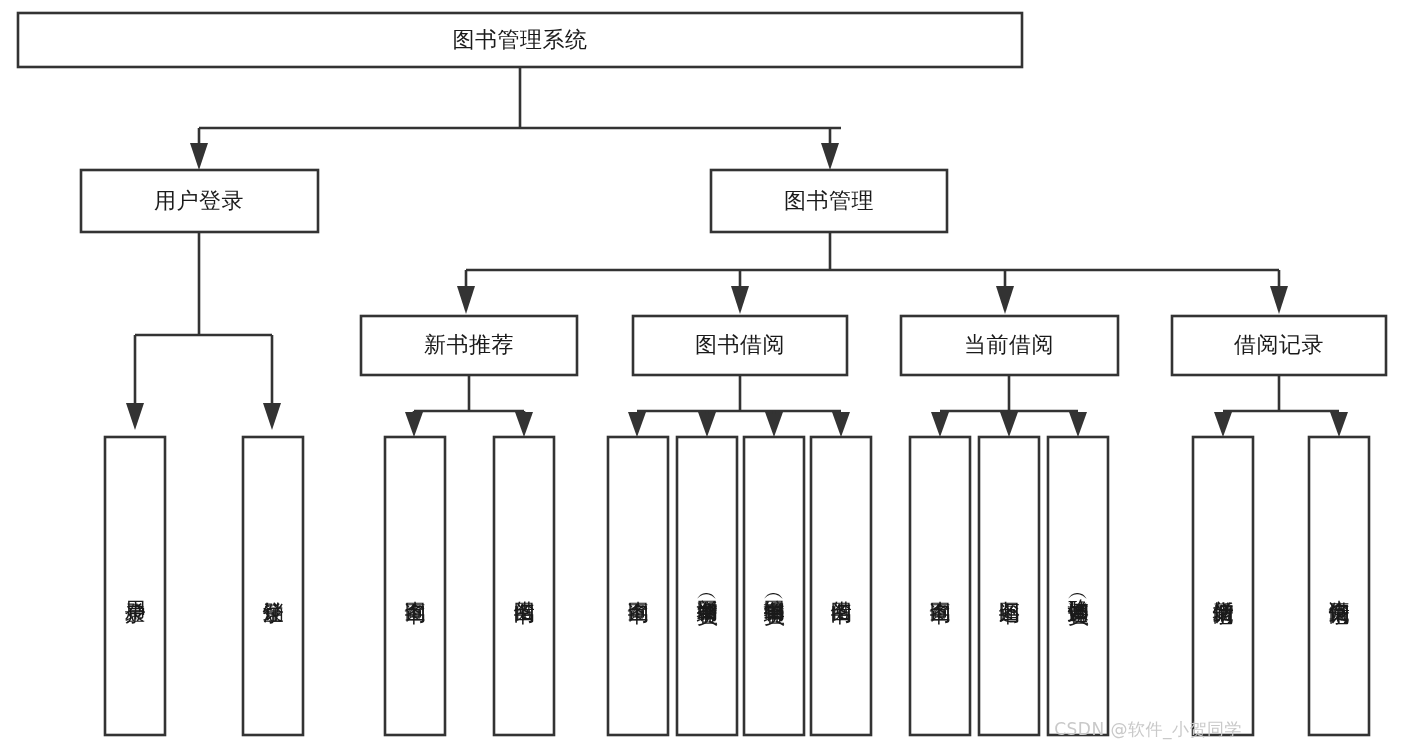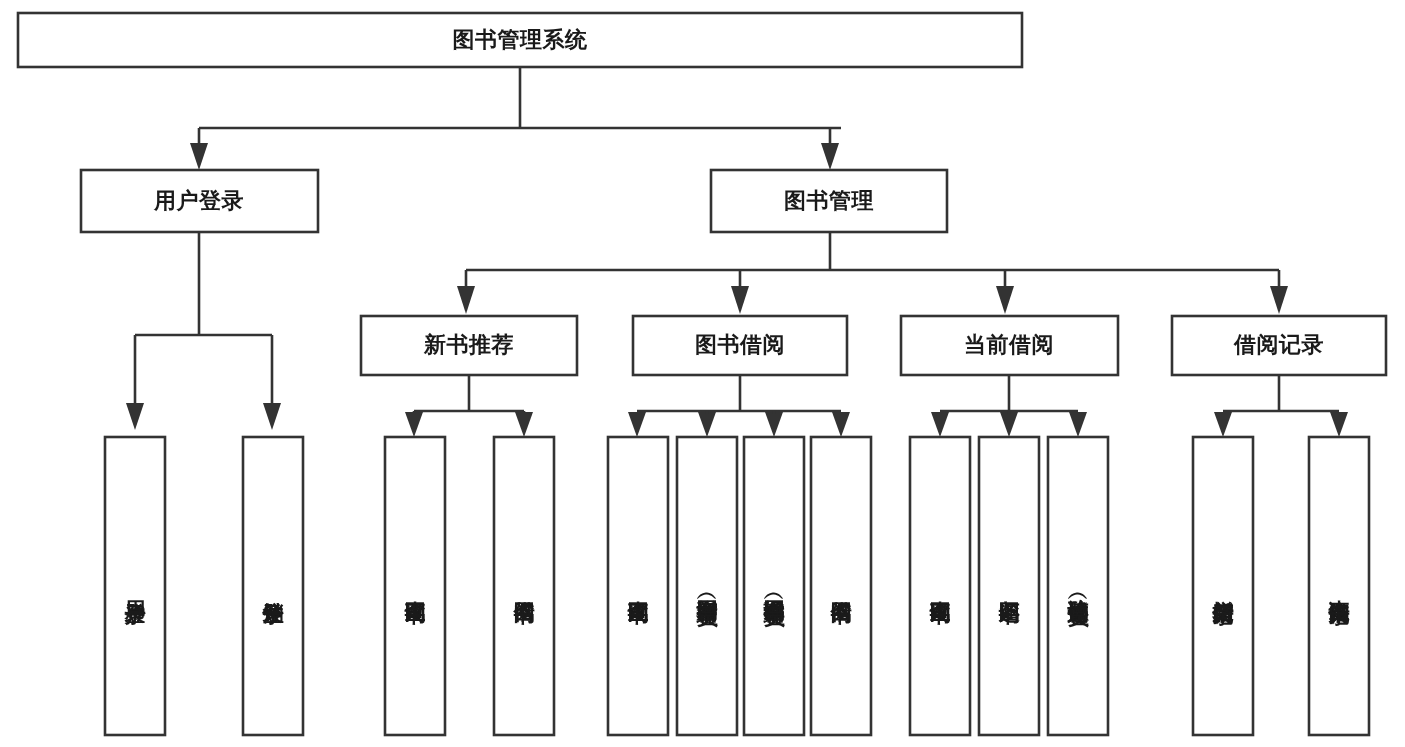--- a/index.html
+++ b/index.html
@@ -12,21 +12,20 @@
     width: 1405px;
     height: 747px;
     overflow: hidden;
     font-family: "DejaVu Sans", "Liberation Sans", sans-serif;
   }
   #diagram-root {
     position: relative;
     width: 1252px;
     height: 747px;
     background: #ffffff;
-    font-weight: bold;
   }
   svg.diagram-canvas {
     position: absolute;
     left: 0;
     top: 0;
     width: 1405px;
     height: 747px;
     display: block;
   }
   .node-box {
@@ -216,14 +215,15 @@
   <div class="vlabel" style="left:744px; top:437px; width:60px; height:298px;">编辑图书（管理员）</div>
   <div class="vlabel" style="left:811px; top:437px; width:60px; height:298px;">借阅图书</div>
 
   <div class="vlabel" style="left:910px; top:437px; width:60px; height:298px;">查询图书</div>
   <div class="vlabel" style="left:979px; top:437px; width:60px; height:298px;">归还图书</div>
   <div class="vlabel" style="left:1048px; top:437px; width:60px; height:298px;">确认归还（管理员）</div>
 
   <div class="vlabel" style="left:1193px; top:437px; width:60px; height:298px;">新增借阅记录</div>
   <div class="vlabel" style="left:1309px; top:437px; width:60px; height:298px;">查询借阅记录</div>
 
+  <div class="watermark">CSDN @软件_小贺同学</div>
 
 </div>
 
 </body></html>

